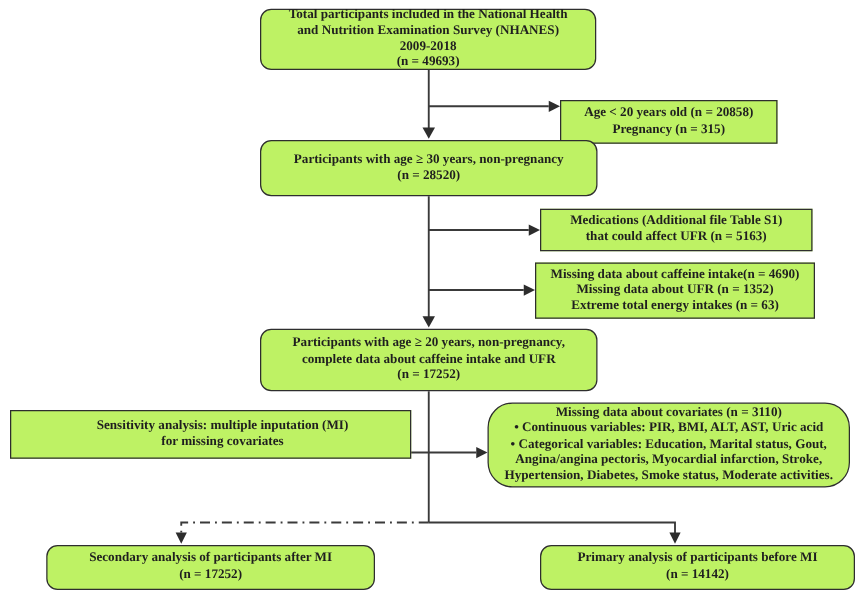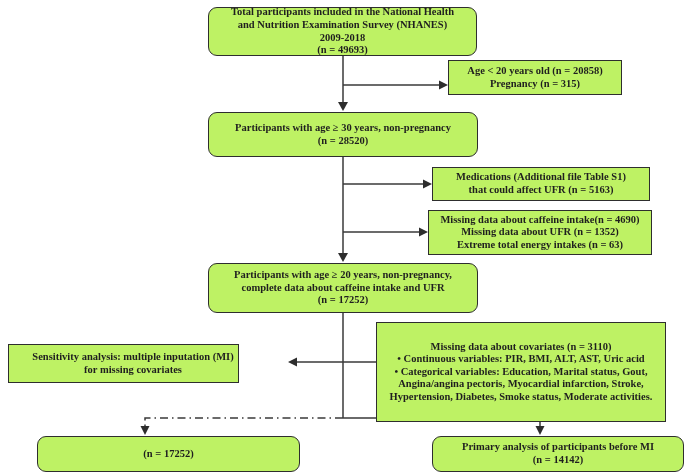--- a/index.html
+++ b/index.html
@@ -31,27 +31,27 @@
     flex-direction: column;
     justify-content: center;
     align-items: center;
     padding: 2px 5px;
     z-index: 2;
   }
   .box.rounded { border-radius: 9px; border-width: 1.6px; }
   .box .bline { white-space: nowrap; }
   
   #b-total       { left: 208px; top: 7px;   width: 269px; height: 49px; }
-  #b-agepreg     { left: 448px; top: 60px;  width: 174px; height: 35px; align-items: center; }
+  #b-agepreg     { left: 448px; top: 80px;  width: 174px; height: 35px; align-items: center; }
   #b-age20       { left: 208px; top: 112px; width: 270px; height: 45px; }
   #b-meds        { left: 432px; top: 167px; width: 218px; height: 34px; }
   #b-missing     { left: 428px; top: 210px; width: 224px; height: 45px; }
   #b-complete    { left: 208px; top: 263px; width: 270px; height: 50px; }
-  #b-covariates  { left: 376px; top: 322px; width: 290px; height: 100px; }
-  #b-sensitivity { left: 8px;   top: 344px; width: 231px; height: 39px; padding-left: 24px; }
+  #b-covariates  { left: 390px; top: 322px; width: 290px; height: 68px; border-radius: 20px; }
+  #b-sensitivity { left: 8px;   top: 328px; width: 321px; height: 39px; padding-left: 24px; }
   #b-secondary   { left: 37px;  top: 436px; width: 263px; height: 36px; }
   #b-primary     { left: 432px; top: 436px; width: 252px; height: 36px; }
 </style>
 </head>
 <body>
 
 <div class="canvas">
 
   <svg class="connectors" viewBox="0 0 685 475">
     <g stroke="#3a3a3a" stroke-width="1.5" fill="none">
@@ -128,20 +128,21 @@
     <div class="bline">Angina/angina pectoris, Myocardial infarction, Stroke,</div>
     <div class="bline">Hypertension, Diabetes, Smoke status, Moderate activities.</div>
   </div>
 
   <div class="box" id="b-sensitivity">
     <div class="bline">Sensitivity analysis: multiple inputation (MI)</div>
     <div class="bline">for missing covariates</div>
   </div>
 
   <div class="box rounded" id="b-secondary">
+    <div class="bline">Secondary analysis of participants after MI</div>
     <div class="bline">(n = 17252)</div>
   </div>
 
   <div class="box rounded" id="b-primary">
     <div class="bline">Primary analysis of participants before MI</div>
     <div class="bline">(n = 14142)</div>
   </div>
 
 </div>
 

